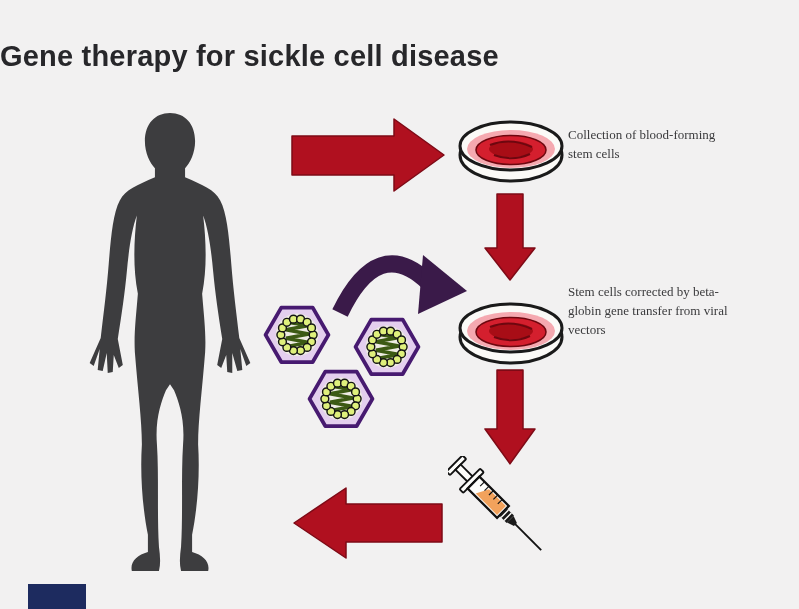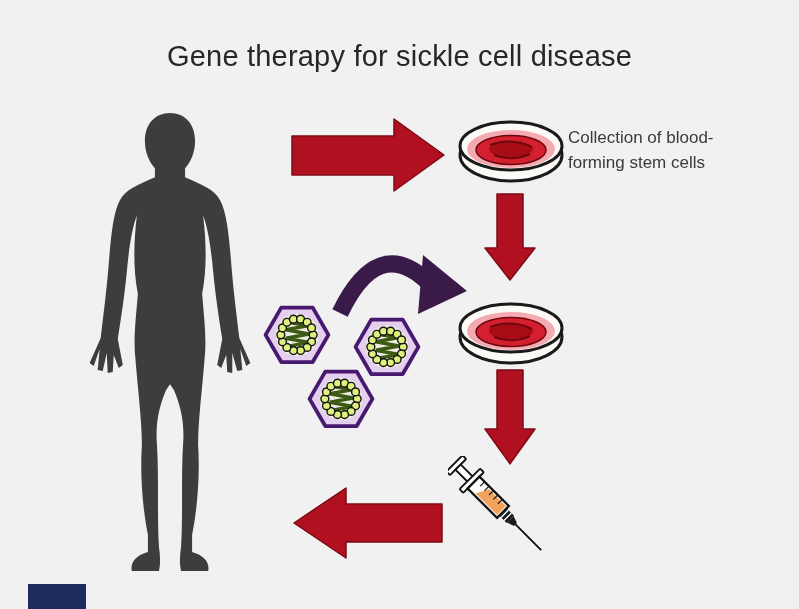--- a/index.html
+++ b/index.html
@@ -4,27 +4,27 @@
 <style>
   html,body{margin:0;padding:0;}
   body{font-family:"Liberation Sans", sans-serif;}
   .canvas{
     position:relative;width:799px;height:609px;
     background:var(--background,#f2f1f1);
     overflow:hidden;
   }
   .title{
     position:absolute;top:40px;left:0;width:100%;
-    text-align:center;font-size:29px;font-weight:normal;
+    font-size:29px;font-weight:bold;
     color:#27272a;letter-spacing:.2px;
   }
   .abs{position:absolute;}
   .label{
-    position:absolute;font-size:17px;line-height:1.45;
-    color:#3a3a3c;width:168px;
+    position:absolute;font-size:13px;line-height:1.45;
+    color:#3a3a3c;width:168px;font-family:Liberation Serif, serif;
   }
   .fill-red{fill:var(--arrow-red);stroke:#7e0a16;stroke-width:1.5;stroke-linejoin:round;}
   .fill-purple{fill:var(--arrow-purple);}
   .stroke-purple{stroke:var(--arrow-purple);fill:none;}
   .silhouette{fill:var(--silhouette);}
   .logo-block{
     position:absolute;left:28px;top:584px;width:58px;height:25px;
     background:var(--logo-navy);
   }
 </style>
@@ -147,16 +147,17 @@
       <line x1="68.5" y1="45" x2="68.5" y2="55" stroke="#fdfdfb" stroke-width="1.4"></line>
       <polygon points="72,45.5 79,48 79,52 72,54.5" fill="#1a1a1a"></polygon>
     </g>
   </svg>
 
   <svg class="abs" style="left:290px;top:484px" width="156" height="78" viewBox="0 0 156 78">
     <polygon class="fill-red" points="152,20 56,20 56,4 4,39 56,74 56,58 152,58"></polygon>
   </svg>
 
   <div class="label" style="left:568px;top:126px">Collection of blood-forming stem cells</div>
+  <div class="label" style="left:568px;top:283px">Stem cells corrected by beta-globin gene transfer from viral vectors</div>
 
   <div class="logo-block"></div>
 
 </div>
 
 </body></html>

